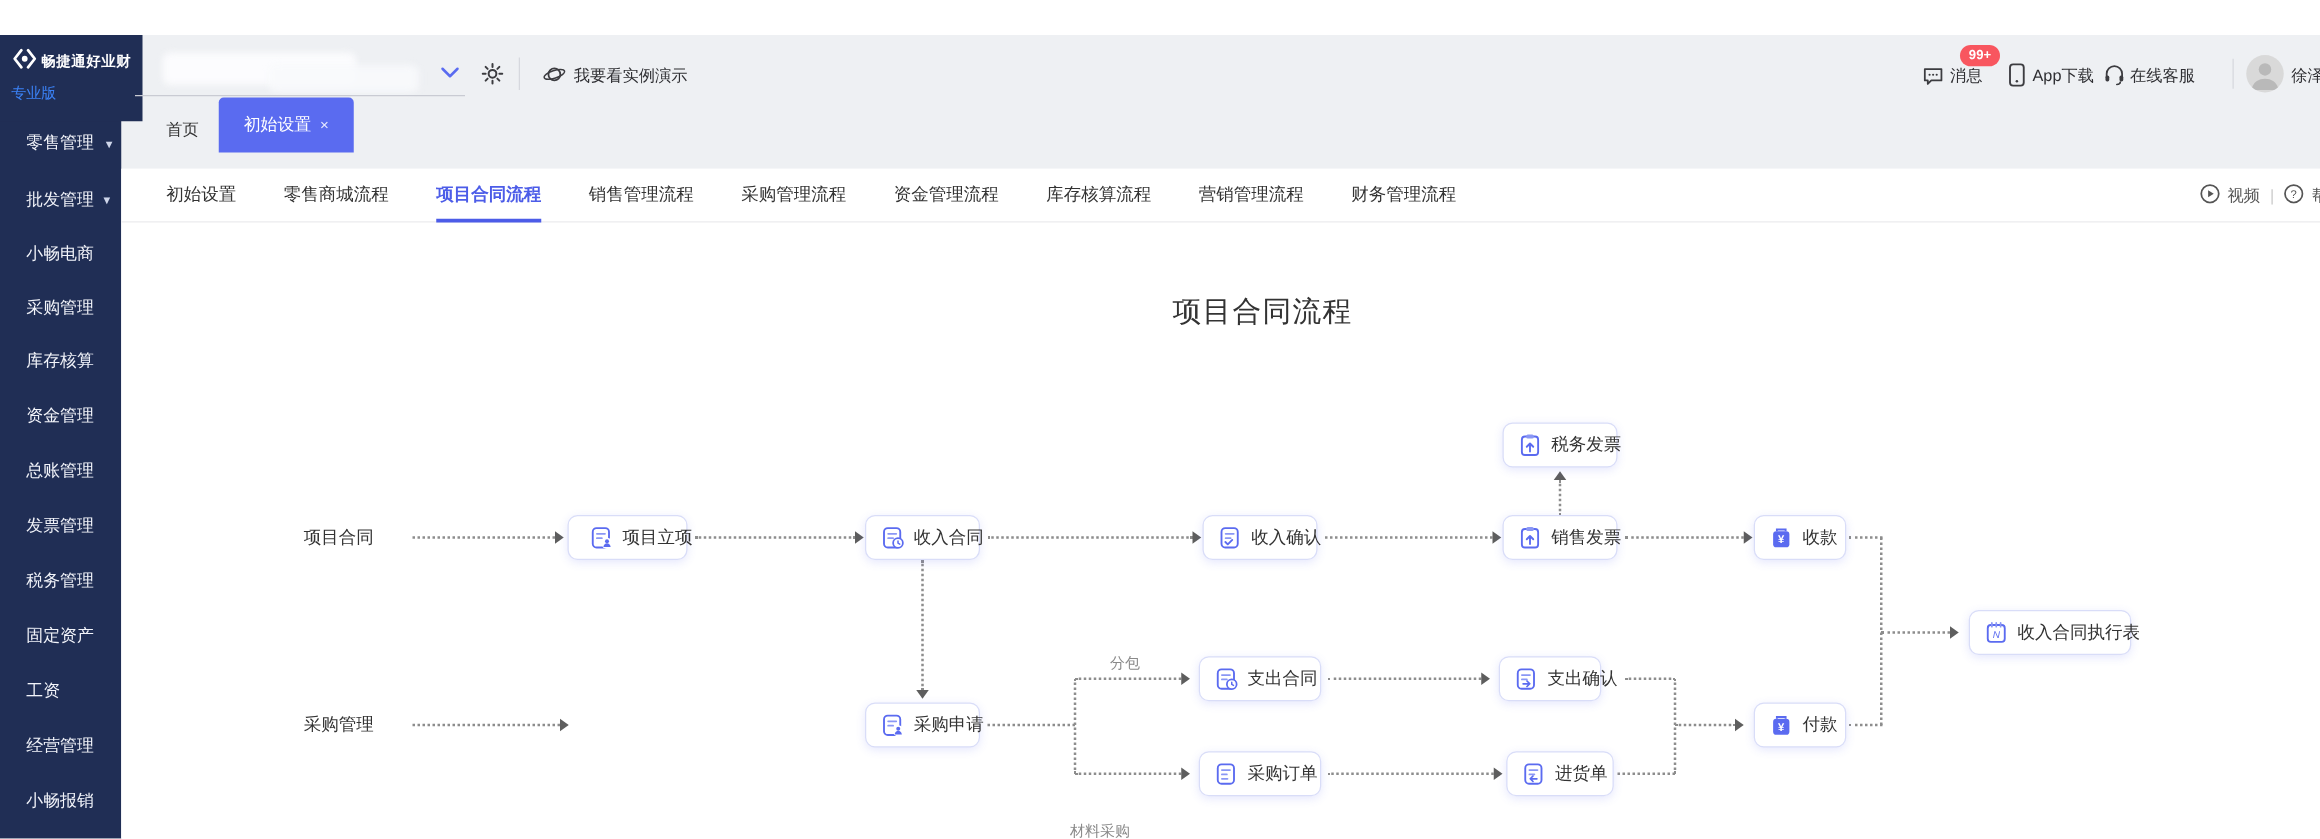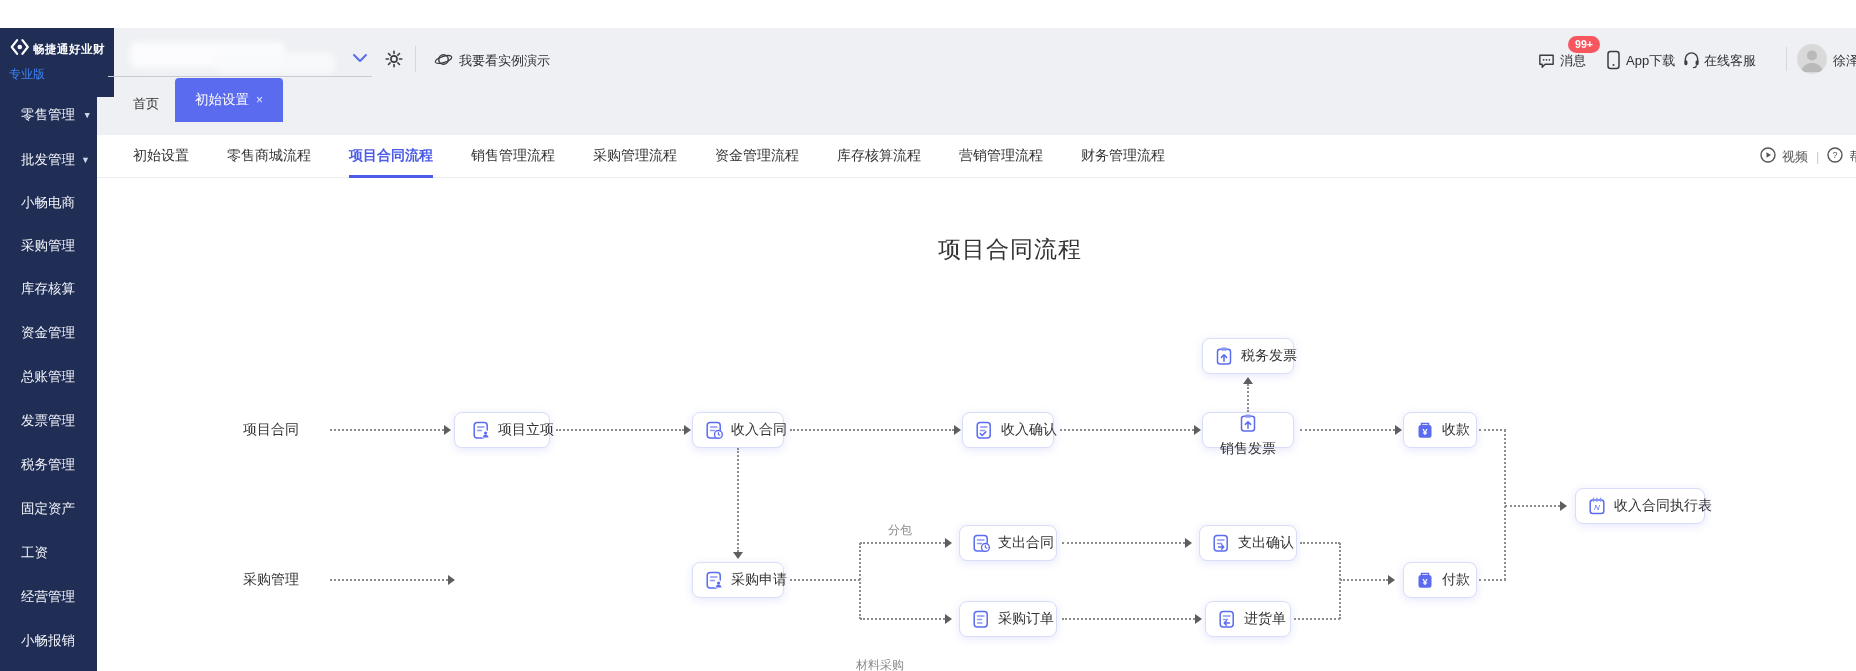--- a/index.html
+++ b/index.html
@@ -273,21 +273,21 @@
     <span>收入确认</span>
   </div>
   <div class="node" style="left:1202px;top:338px;width:92px;">
     <span class="nicon"><svg width="20" height="20" viewBox="0 0 20 20">
           <rect x="3.5" y="3.2" width="13" height="14.8" rx="2.5" fill="#fff" stroke="#5b6bf0" stroke-width="1.5"></rect>
           <rect x="7" y="1.6" width="6" height="3.2" rx="1.2" fill="#8a97f5"></rect>
           <path d="M10 15.2V9M7.4 11.4 10 8.8l2.6 2.6" fill="none" stroke="#5b6bf0" stroke-width="1.5" stroke-linecap="round" stroke-linejoin="round"></path>
         </svg></span>
     <span>税务发票</span>
   </div>
-  <div class="node" style="left:1202px;top:412px;width:92px;flex-direction:column;">
+  <div class="node" style="left:1202px;top:412px;width:92px;">
     <span class="nicon"><svg width="20" height="20" viewBox="0 0 20 20">
           <rect x="3.5" y="3.2" width="13" height="14.8" rx="2.5" fill="#fff" stroke="#5b6bf0" stroke-width="1.5"></rect>
           <rect x="7" y="1.6" width="6" height="3.2" rx="1.2" fill="#8a97f5"></rect>
           <path d="M10 15.2V9M7.4 11.4 10 8.8l2.6 2.6" fill="none" stroke="#5b6bf0" stroke-width="1.5" stroke-linecap="round" stroke-linejoin="round"></path>
         </svg></span>
     <span>销售发票</span>
   </div>
   <div class="node" style="left:1403px;top:412px;width:74px;">
     <span class="nicon"><svg width="20" height="20" viewBox="0 0 20 20">
           <path d="M6.5 5V3.6h7V5" fill="none" stroke="#5b6bf0" stroke-width="1.5"></path>
@@ -316,21 +316,21 @@
   </div>
   <div class="node" style="left:959px;top:525px;width:98px;">
     <span class="nicon"><svg width="20" height="20" viewBox="0 0 20 20">
           <rect x="3.2" y="2.5" width="13" height="15.5" rx="3" fill="#fff" stroke="#5b6bf0" stroke-width="1.5"></rect>
           <path d="M6.5 7h6.5M6.5 10.5h4" stroke="#8a97f5" stroke-width="1.4" stroke-linecap="round"></path>
           <circle cx="14.4" cy="14.4" r="3.9" fill="#fff" stroke="#5b6bf0" stroke-width="1.4"></circle>
           <path d="M14.4 12.7v1.8l1.4.8" fill="none" stroke="#5b6bf0" stroke-width="1.2" stroke-linecap="round"></path>
         </svg></span>
     <span>支出合同</span>
   </div>
-  <div class="node" style="left:1199px;top:525px;width:98px;">
+  <div class="node" style="left:1199px;top:525px;width:82px;">
     <span class="nicon"><svg width="20" height="20" viewBox="0 0 20 20">
           <rect x="3.2" y="2.5" width="13" height="15.5" rx="3" fill="#fff" stroke="#5b6bf0" stroke-width="1.5"></rect>
           <path d="M6.5 7h6.5M6.5 10.5h4" stroke="#8a97f5" stroke-width="1.4" stroke-linecap="round"></path>
           <path d="M7.5 14h5M10.6 11.8l2.2 2.2-2.2 2.2" fill="none" stroke="#5b6bf0" stroke-width="1.4" stroke-linecap="round" stroke-linejoin="round"></path>
         </svg></span>
     <span>支出确认</span>
   </div>
   <div class="node" style="left:959px;top:601px;width:98px;">
     <span class="nicon"><svg width="20" height="20" viewBox="0 0 20 20">
           <rect x="3.2" y="2.5" width="13" height="15.5" rx="3" fill="#fff" stroke="#5b6bf0" stroke-width="1.5"></rect>

